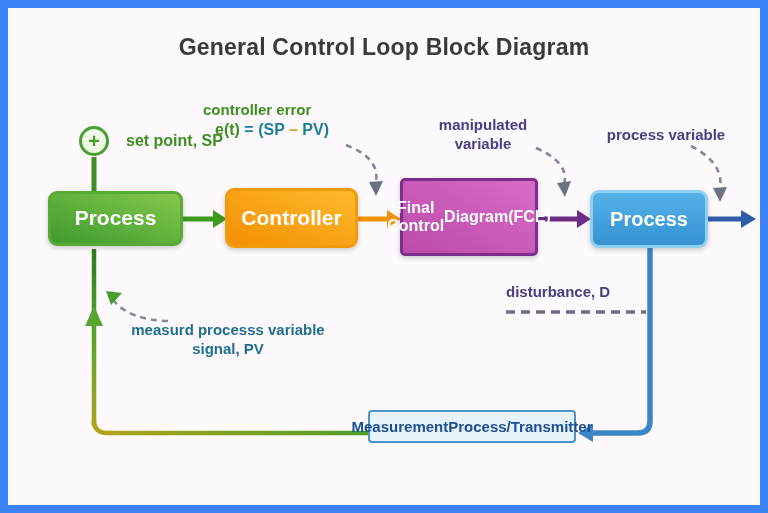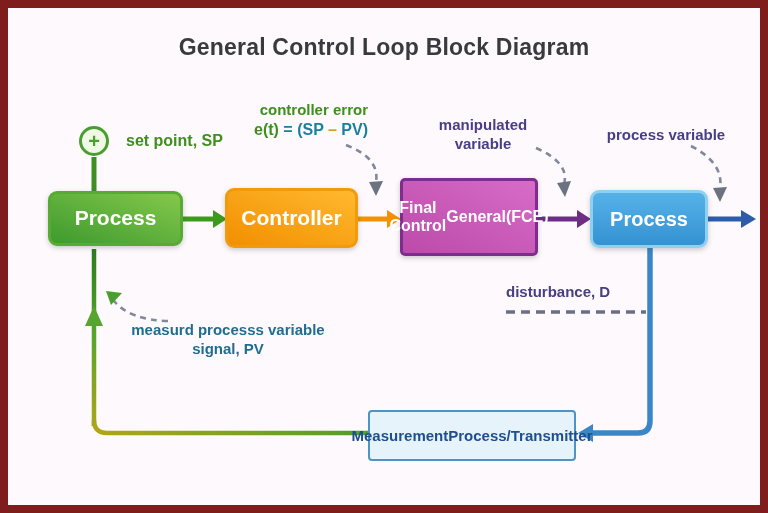--- a/index.html
+++ b/index.html
@@ -1,19 +1,19 @@
 <!DOCTYPE html>
 <html><head>
 <meta charset="utf-8">
 <style>
   * { margin:0; padding:0; box-sizing:border-box; }
   body { font-family:"Liberation Sans","DejaVu Sans",sans-serif; background:#e8e8ee; }
   .frame {
     position:relative; width:768px; height:513px;
-    background:#fdf9fd; border:8px solid #7f1d1d; overflow:hidden;
+    background:#fdf9fd; border:8px solid #3b82f6; overflow:hidden;
   }
   .title {
     position:absolute; left:0; top:26px; width:100%;
     text-align:center; font-size:23px; font-weight:bold; color:#3a3a3e;
     letter-spacing:0.2px;
   }
   svg.wires { position:absolute; left:0; top:0; width:768px; height:513px; }
 
   .block {
     position:absolute; display:flex; flex-direction:row;
@@ -36,35 +36,35 @@
     left:392px; top:170px; width:138px; height:78px; font-size:16px;
     background:linear-gradient(to top right,#bc4aa9,#d76cc7);
     border:3px solid #7c2d8e; border-radius:5px;
   }
   .block-process-right {
     left:582px; top:182px; width:118px; height:58px; font-size:20px;
     background:linear-gradient(to bottom,#55b2e8,#3592d2);
     border:3px solid #8ed0f2;
   }
   .block-measurement {
-    left:360px; top:402px; width:208px; height:51px; font-size:15px;
+    left:360px; top:402px; width:208px; height:33px; font-size:15px;
     background:#e7f3fb; border:2px solid #4d94c6; border-radius:4px;
     color:#1d4e8f; box-shadow:none; line-height:1.3;
   }
 
   .junction {
     position:absolute; left:71px; top:118px; width:30px; height:30px;
     border-radius:50%; background:#f0f8e6; border:3px solid #4a9e2f;
     display:flex; align-items:center; justify-content:center;
     color:#4a9e2f; font-size:20px; font-weight:bold; line-height:1;
   }
 
   .lbl { position:absolute; font-size:15px; font-weight:bold; line-height:1.25; }
   .lbl-set-point { left:118px; top:123px; color:#3f8f1f; font-size:16px; }
-  .lbl-controller-error { left:195px; top:93px; width:165px; text-align:right; }
+  .lbl-controller-error { left:195px; top:93px; width:165px; text-align:left; }
   .lbl-controller-error .l1 { color:#3f8f1f; font-size:15px; }
   .lbl-controller-error .l2 { font-size:16px; }
   .eq-green { color:#3f8f1f;margin-left:12px; }
   .eq-teal  { color:#1b7f9e; }
   .eq-gold  { color:#cda21f; }
   .lbl-manipulated { left:410px; top:108px; width:130px; text-align:center; color:#493e84; }
   .lbl-process-variable { left:598px; top:118px; width:120px; text-align:center; color:#493e84; }
   .lbl-disturbance { left:498px; top:275px; color:#493e84; }
   .lbl-measured { left:110px; top:313px; width:220px; text-align:center; color:#1f6e8e; }
 </style>
@@ -151,21 +151,21 @@
   <div class="block block-process-left">
     <span>Process</span>
   </div>
 
   <div class="block block-controller">
     <span>Controller</span>
   </div>
 
   <div class="block block-fce">
     <span>Final Control</span>
-    <span>General</span>
+    <span>Diagram</span>
     <span>(FCE)</span>
   </div>
 
   <div class="block block-process-right">
     <span>Process</span>
   </div>
 
   <div class="block block-measurement">
     <span>Measurement</span>
     <span>Process/Transmitter</span>

